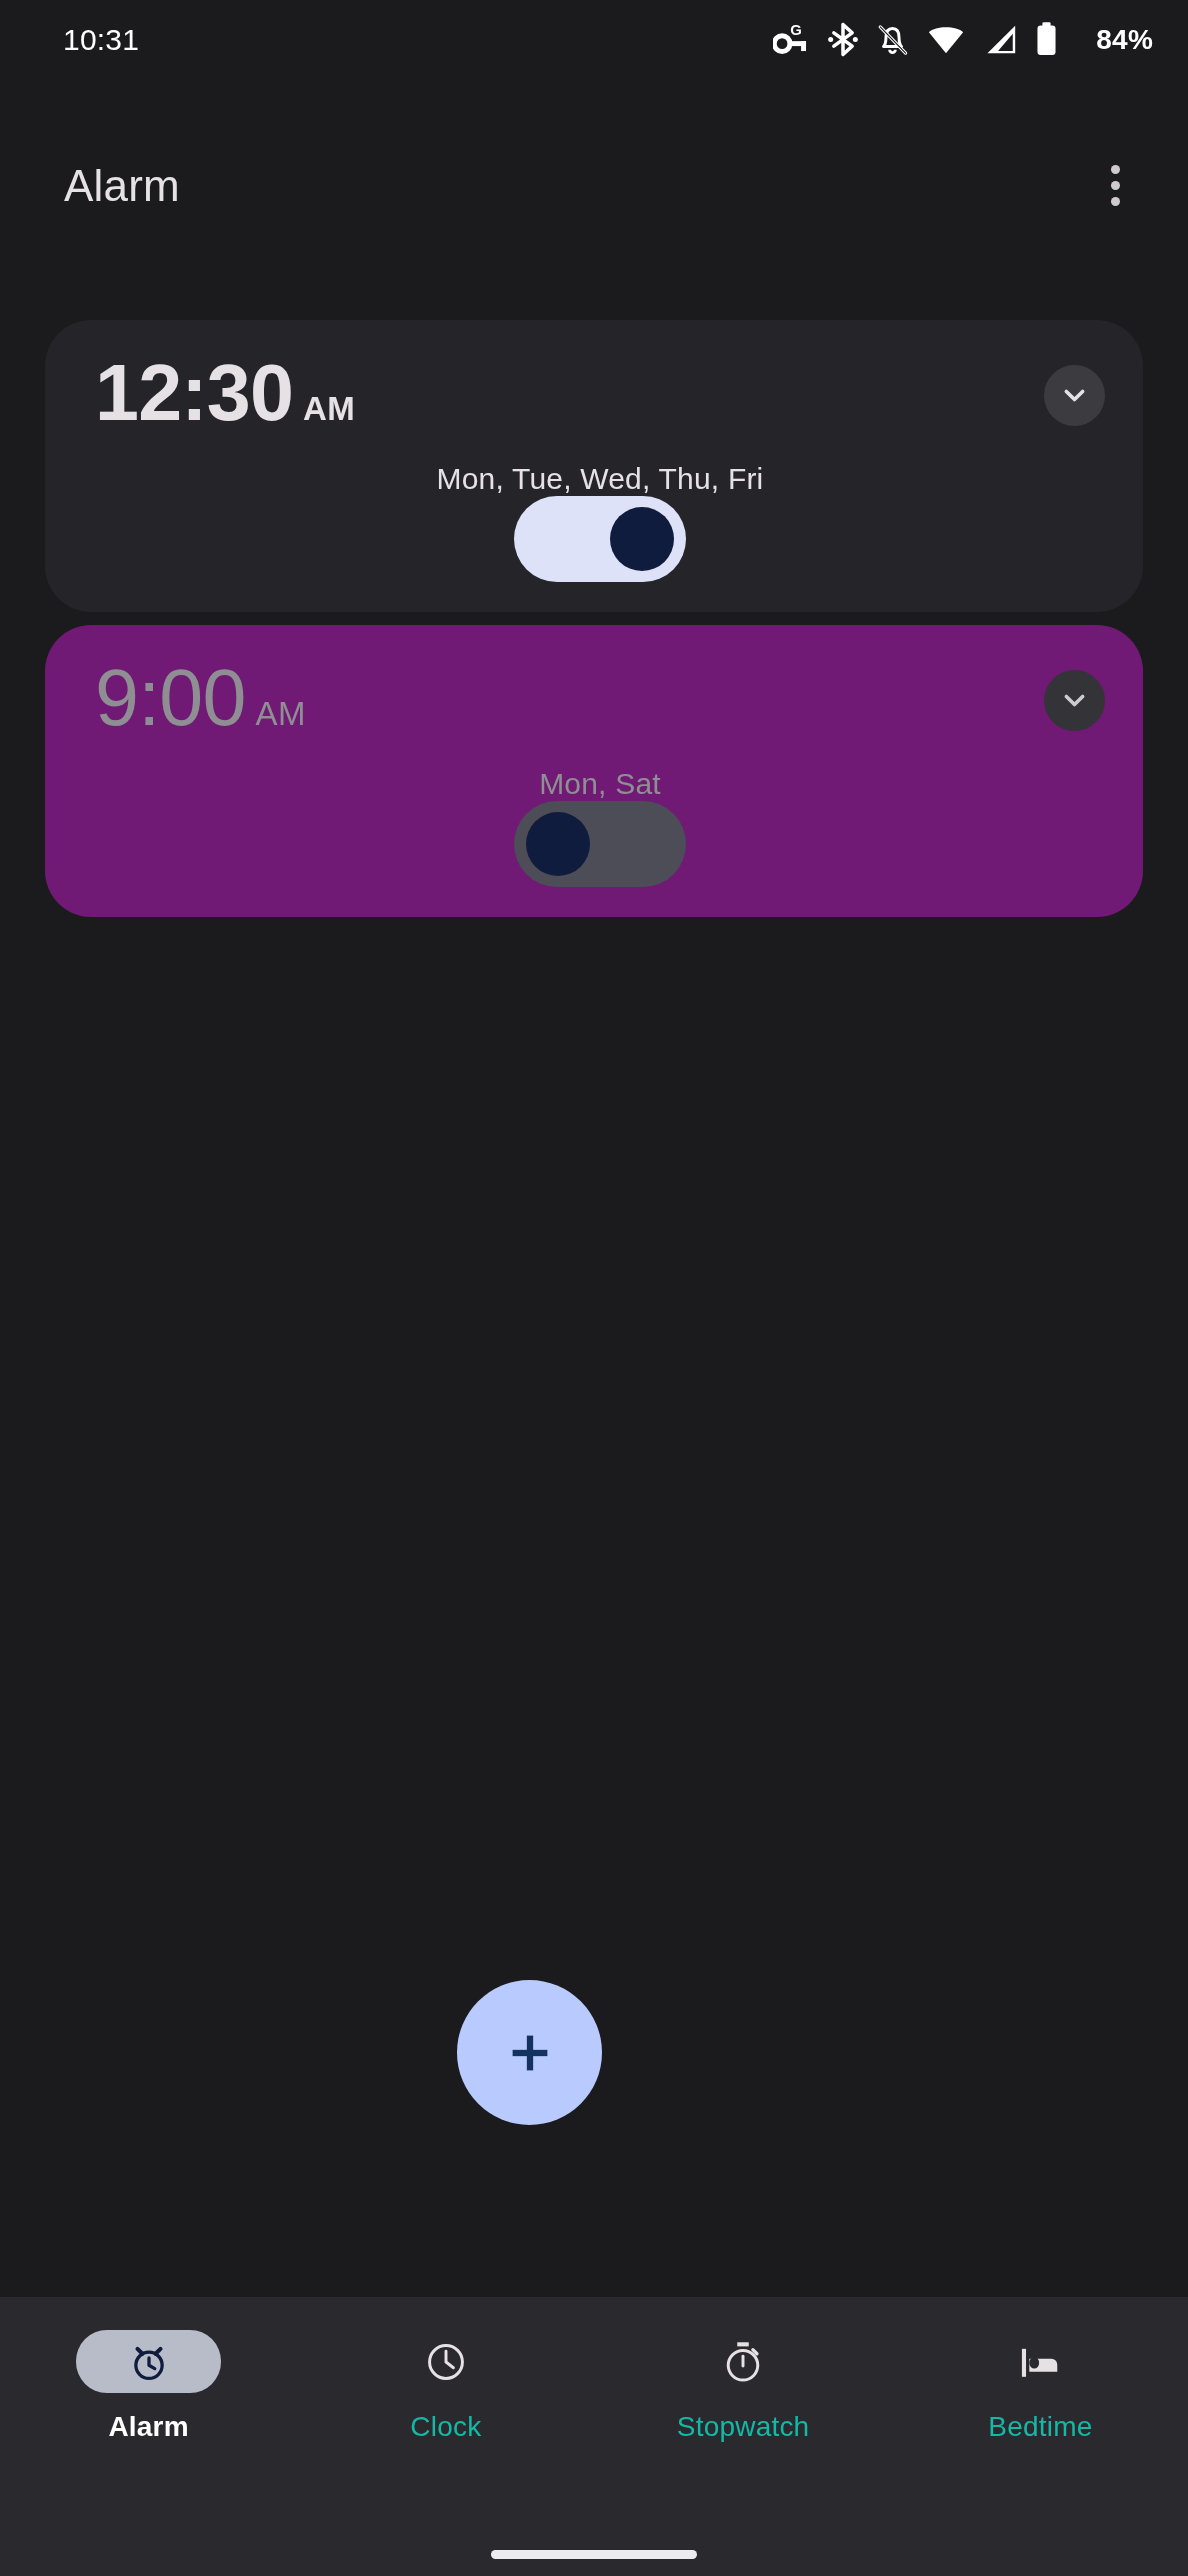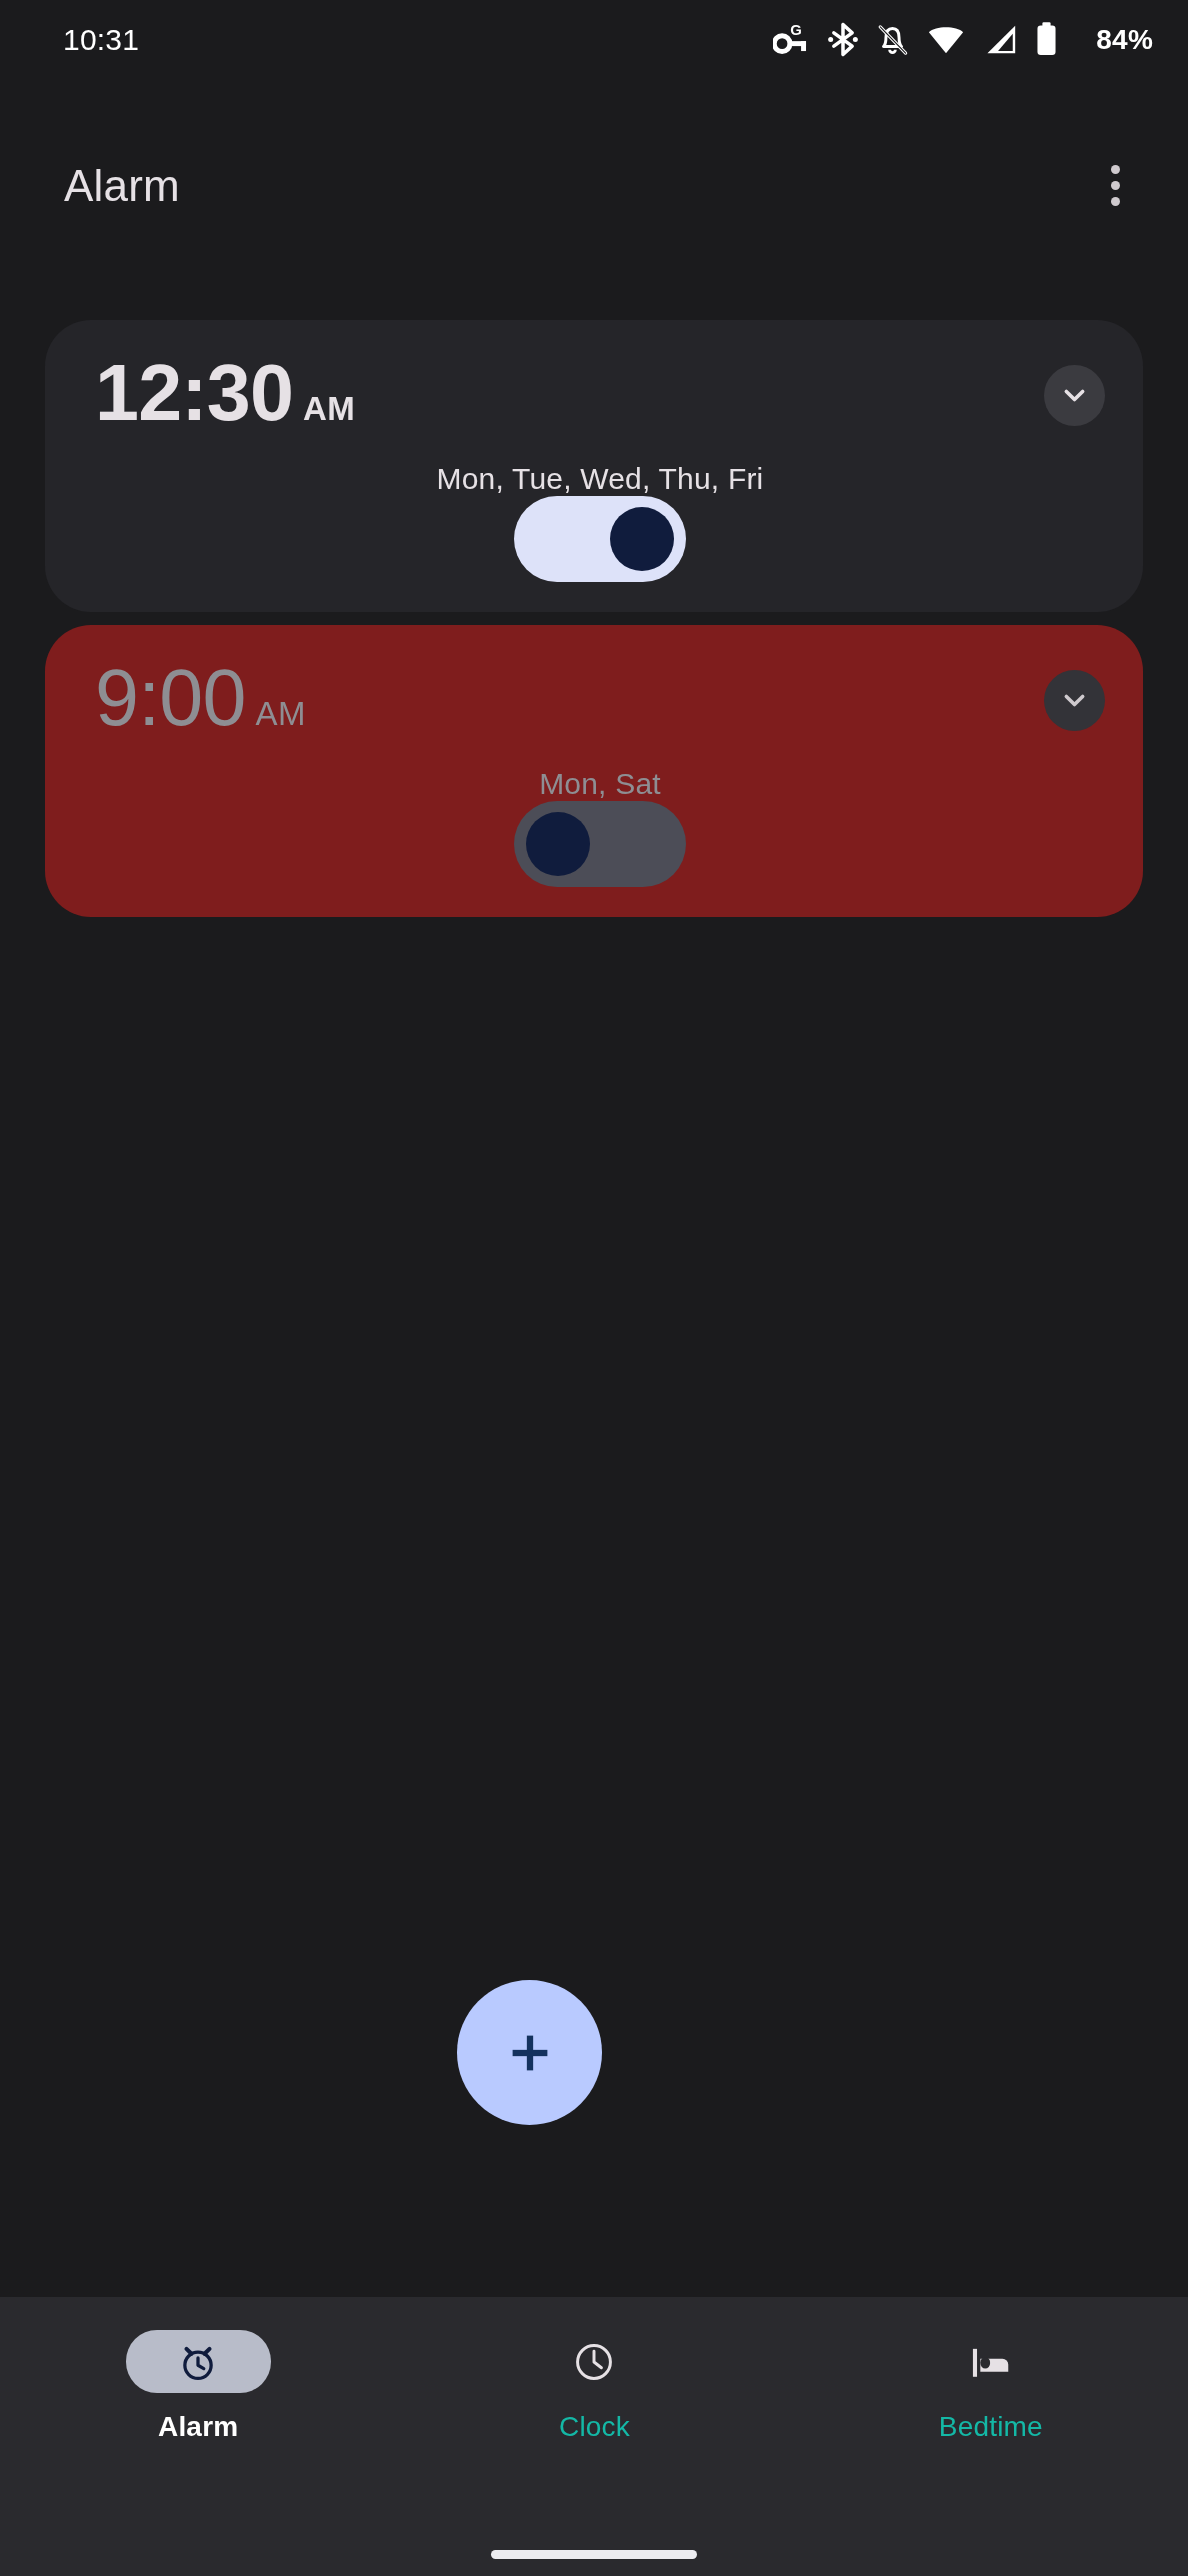--- a/index.html
+++ b/index.html
@@ -61,21 +61,21 @@
     width:1098px;
   }
   .alarm-card {
     width:1098px;
     background:#252529;
     border-radius:46px;
     padding:33px 38px 30px 50px;
     margin-bottom:13.2px;
     position:relative;
   }
-  .alarm-card.inactive { background:#7f1d1d; }
+  .alarm-card.inactive { background:#701a75; }
   .alarm-time-row {
     display:flex; align-items:flex-start;
     justify-content:space-between;
   }
   .alarm-time {
     display:flex; align-items:baseline;
     line-height:1;
   }
   .alarm-hhmm {
     font-size:79px; font-weight:bold;
@@ -323,20 +323,33 @@
           <svg width="46" height="46" viewBox="0 0 56 56">
             <circle cx="28" cy="28" r="20" fill="none" stroke="#e6e1e5" stroke-width="3.6"></circle>
             <path d="M28 15 L28 28 L37 35" fill="none" stroke="#e6e1e5" stroke-width="3.6" stroke-linecap="round" stroke-linejoin="round"></path>
           </svg>
         </span>
       </div>
       <div class="nav-label">Clock</div>
     </div>
 
 
+    <div class="nav-item">
+      <div class="nav-pill">
+        <span>
+          <svg width="46" height="46" viewBox="0 0 56 56">
+            <rect x="21" y="4" width="14" height="5" fill="#e6e1e5"></rect>
+            <circle cx="28" cy="32" r="18" fill="none" stroke="#e6e1e5" stroke-width="3.6"></circle>
+            <line x1="28" y1="21" x2="28" y2="33" stroke="#e6e1e5" stroke-width="3.6" stroke-linecap="round"></line>
+            <line x1="40" y1="13" x2="45" y2="18" stroke="#e6e1e5" stroke-width="4" stroke-linecap="round"></line>
+          </svg>
+        </span>
+      </div>
+      <div class="nav-label">Stopwatch</div>
+    </div>
 
     <div class="nav-item">
       <div class="nav-pill">
         <span>
           <svg width="46" height="46" viewBox="0 0 56 56">
             <rect x="6" y="12" width="5" height="34" fill="#e6e1e5"></rect>
             <path d="M15 24 L42 24 a7 7 0 0 1 7 7 L49 40 L15 40 Z" fill="#e6e1e5"></path>
             <ellipse cx="21" cy="29" rx="6" ry="7" fill="#2a2a2e"></ellipse>
             <rect x="27" y="28" width="1" height="1" fill="#e6e1e5"></rect>
           </svg>

